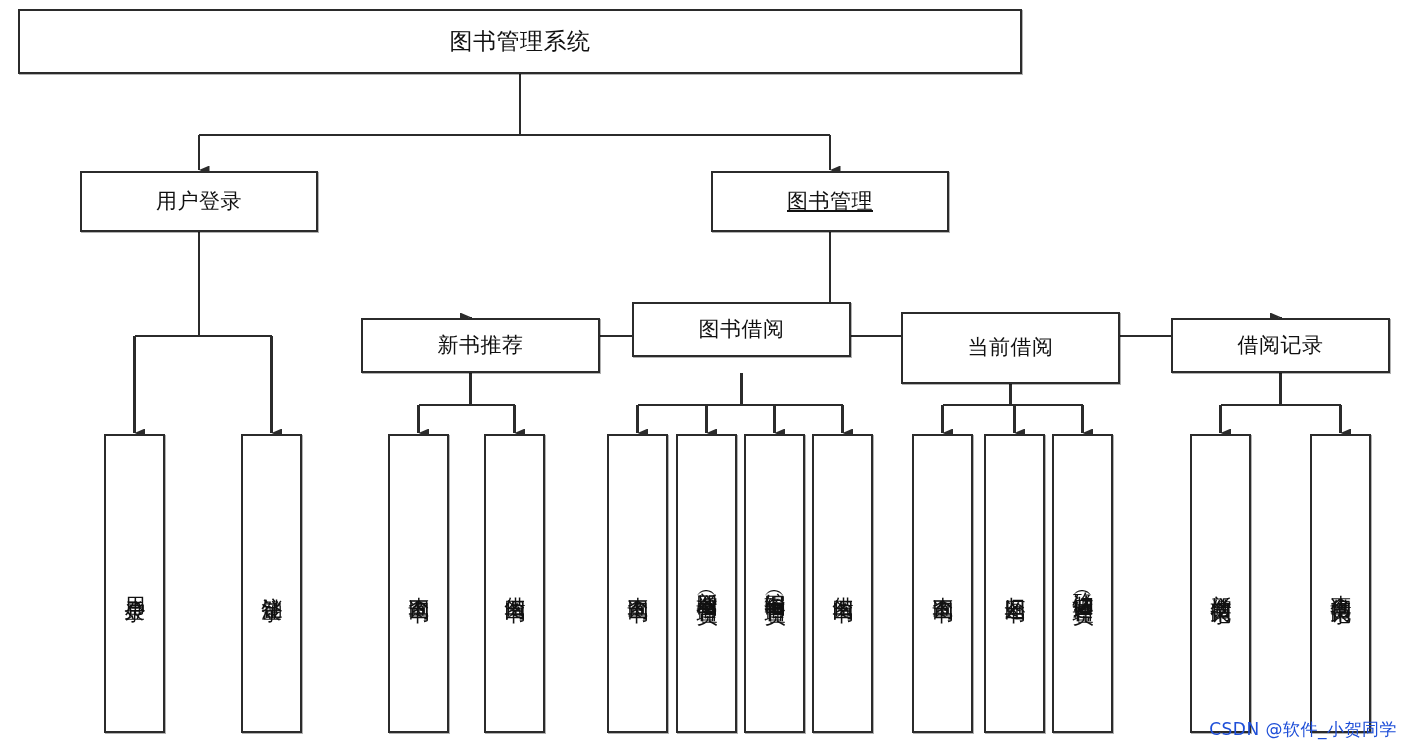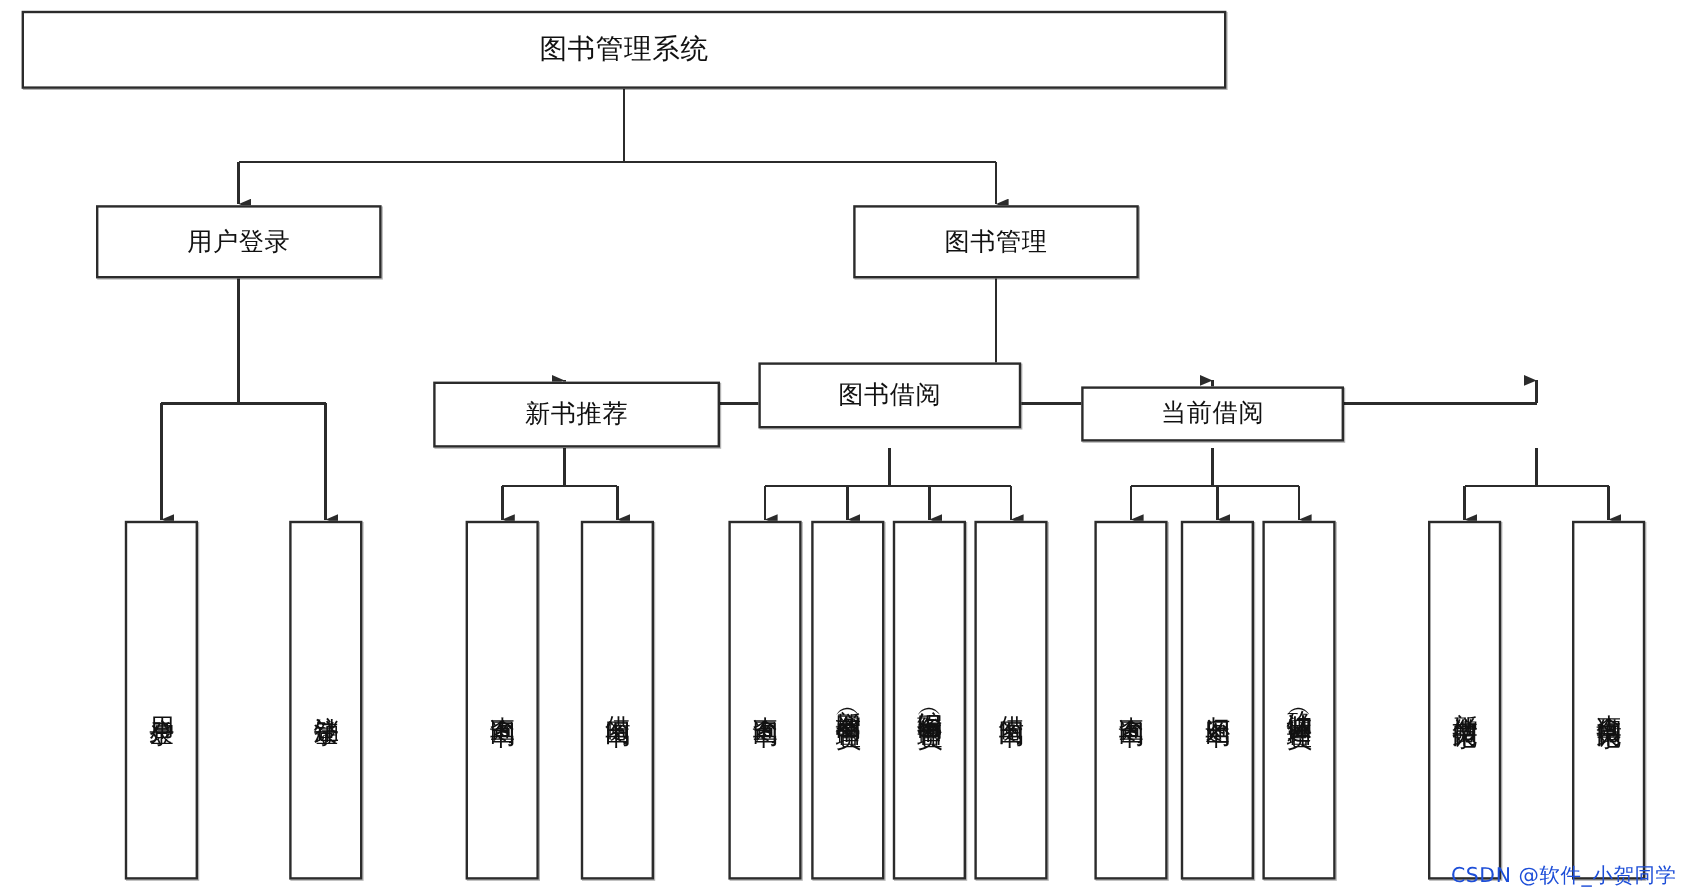--- a/index.html
+++ b/index.html
@@ -116,32 +116,35 @@
       </g>
   </svg>
 
   <div class="node-box lvl0" style="left:18px; top:9px; width:1004px; height:65px;">
     <span class="node-label-h">图书管理系统</span>
   </div>
 
   <div class="node-box lvl1" style="left:80px; top:171px; width:238px; height:61px;">
     <span class="node-label-h">用户登录</span>
   </div>
-  <div class="node-box lvl1" style="left:711px; top:171px; width:238px; height:61px;">
+  <div class="node-box lvl1" style="left:711px; top:171px; width:238px; height:61px;text-decoration:underline;">
     <span class="node-label-h">图书管理</span>
   </div>
 
   <div class="node-box lvl2" style="left:361px; top:318px; width:239px; height:55px;">
     <span class="node-label-h">新书推荐</span>
   </div>
   <div class="node-box lvl2" style="left:632px; top:302px; width:219px; height:55px;">
     <span class="node-label-h">图书借阅</span>
   </div>
-  <div class="node-box lvl2" style="left:901px; top:322px; width:219px; height:46px;">
+  <div class="node-box lvl2" style="left:901px; top:312px; width:219px; height:72px;">
     <span class="node-label-h">当前借阅</span>
+  </div>
+  <div class="node-box lvl2" style="left:1171px; top:318px; width:219px; height:55px;">
+    <span class="node-label-h">借阅记录</span>
   </div>
 
   <div class="node-box lvl3" style="left:104px; top:434px; width:61px; height:299px;">
     <span class="node-label-v">用户登录</span>
   </div>
   <div class="node-box lvl3" style="left:241px; top:434px; width:61px; height:299px;">
     <span class="node-label-v">注销登录</span>
   </div>
 
   <div class="node-box lvl3" style="left:388px; top:434px; width:61px; height:299px;">

